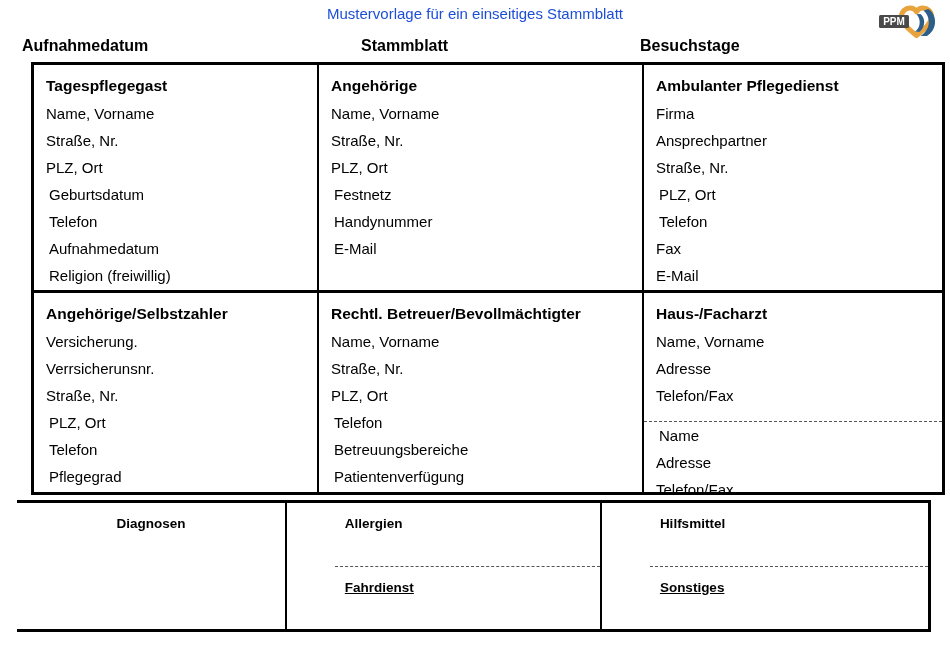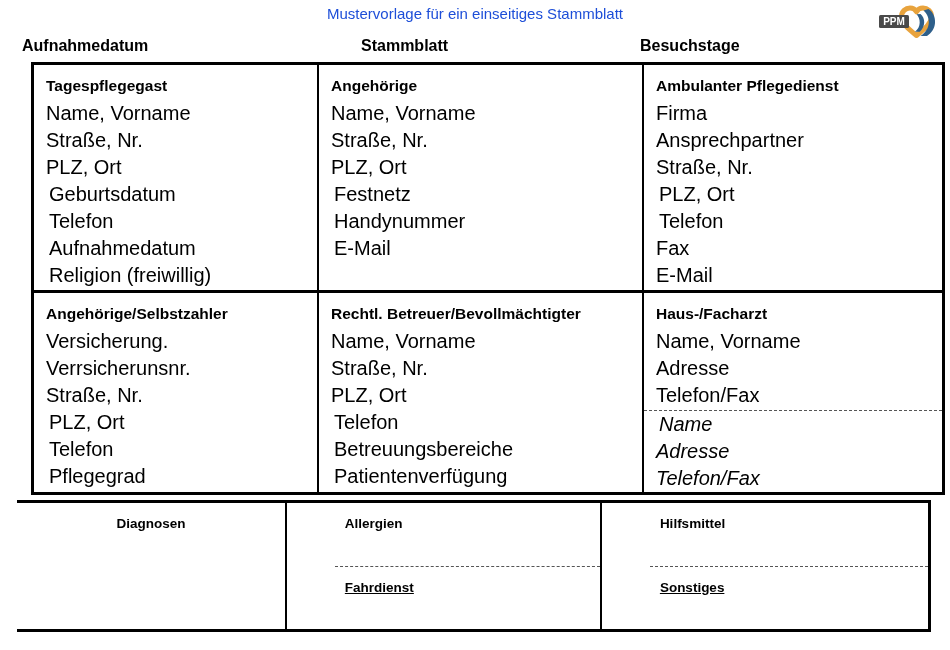--- a/index.html
+++ b/index.html
@@ -81,32 +81,31 @@
   .cell-col-3 { width: 298px; }
 
   .cell-title {
     font-size: 15.5px;
     font-weight: bold;
     line-height: 26px;
     margin-bottom: 1px;
     white-space: nowrap;
   }
   .cell-line {
-    font-size: 20px;
+    font-size: 15px;
     line-height: 27px;
     white-space: nowrap;
   }
   .indent-1 { padding-left: 3px; }
 
   
   .sub-divider {
     border-top: 1px dashed #555555;
-    margin: 1px -0px 0 -12px;
+    margin: 12px -0px 0 -12px;
     padding-left: 12px;
-    font-style: italic;
   }
   .sub-divider .cell-line:first-child { padding-left: 3px; }
 
   
   #bottom-table {
     position: absolute;
     left: 17px;
     top: 500px;
     width: 914px;
     height: 132px;

